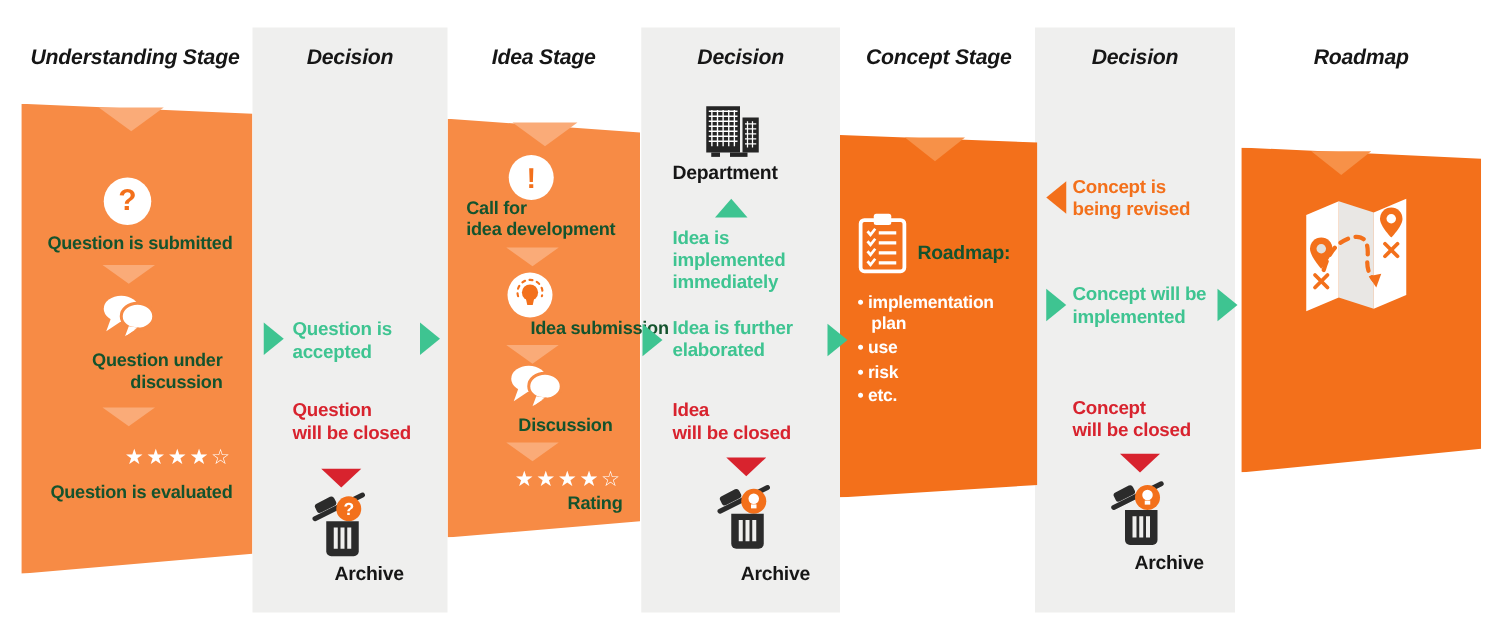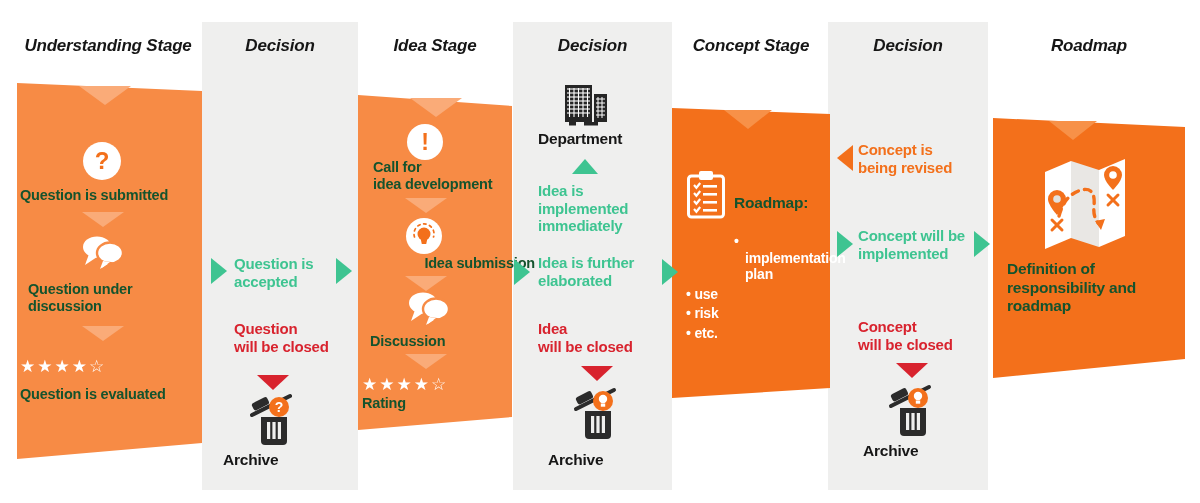--- a/index.html
+++ b/index.html
@@ -12,21 +12,21 @@
   .stage.light{background:#F78B45;}
   .stage.deep{background:#F3701B;}
   
   .hdr{position:absolute;top:36px;font-size:17px;color:#161616;text-align:center;letter-spacing:-0.2px;font-style:italic;}
   .lbl{position:absolute;white-space:pre-line;letter-spacing:-0.2px;}
   .white{color:#14532d;font-size:14.5px;line-height:17px;}
   .green{color:#3EC491;font-size:15px;line-height:18px;}
   .red{color:#D8232E;font-size:15px;line-height:18px;}
   .orangetxt{color:#F3701B;font-size:15px;line-height:18px;}
   .dark{color:#161616;}
-  .ctr{text-align:left;}
+  .ctr{text-align:right;}
   .stars{font-size:17px;letter-spacing:2px;color:#fff;
          font-family:"DejaVu Sans","Liberation Sans",sans-serif;}
   
   .tri{position:absolute;width:0;height:0;}
   .chev-lt{border-left:23px solid transparent;border-right:23px solid transparent;border-top:19px solid #FAAB78;}
   .chev-lt-sm{border-left:21px solid transparent;border-right:21px solid transparent;border-top:15px solid #FAAB78;}
   .chev-dp{border-left:24px solid transparent;border-right:24px solid transparent;border-top:19px solid #F79148;}
   .arr-r{border-top:13px solid transparent;border-bottom:13px solid transparent;border-left:16px solid #3EC491;}
   .arr-l-o{border-top:13px solid transparent;border-bottom:13px solid transparent;border-right:16px solid #F3701B;}
   .arr-up{border-left:13px solid transparent;border-right:13px solid transparent;border-bottom:15px solid #3EC491;}
@@ -191,21 +191,21 @@
     </g>
     <g fill="#fff">
       <rect x="17" y="15" width="14" height="2.6"></rect>
         <rect x="17" y="23" width="14" height="2.6"></rect>
         <rect x="17" y="31" width="14" height="2.6"></rect>
         <rect x="17" y="39" width="14" height="2.6"></rect>
     </g>
   </svg>
   <div class="lbl white" style="left:734px;top:194px;font-size:15.5px;">Roadmap:</div>
   <div class="abs" style="left:686px;top:233px;width:132px;">
-    <div class="lbl" style="position:static;color:#fff;font-size:14px;line-height:16.5px;margin-bottom:3px;padding-left:11px;text-indent:-11px;font-weight:bold;margin-left:48px;">• implementation plan</div>
+    <div class="lbl" style="position:static;color:#fff;font-size:14px;line-height:16.5px;margin-bottom:3px;padding-left:11px;text-indent:-11px;font-weight:bold;">• implementation plan</div>
     <div class="lbl" style="position:static;color:#fff;font-size:14px;line-height:16.5px;margin-bottom:3px;padding-left:11px;text-indent:-11px;font-weight:bold;">• use</div>
     <div class="lbl" style="position:static;color:#fff;font-size:14px;line-height:16.5px;margin-bottom:3px;padding-left:11px;text-indent:-11px;font-weight:bold;">• risk</div>
     <div class="lbl" style="position:static;color:#fff;font-size:14px;line-height:16.5px;padding-left:11px;text-indent:-11px;font-weight:bold;">• etc.</div>
   </div>
 
   <div class="tri arr-l-o" style="left:837px;top:145px;"></div>
   <div class="lbl orangetxt" style="left:858px;top:141px;line-height:17.5px;">Concept is
 being revised</div>
   <div class="tri arr-r" style="left:837px;top:231px;"></div>
   <div class="lbl green" style="left:858px;top:227px;line-height:17.5px;">Concept will be
@@ -239,17 +239,14 @@
       <line x1="15" y1="66" x2="25" y2="76"></line>
         <line x1="25" y1="66" x2="15" y2="76"></line>
     </g>
     <path d="M76,12 a9,9 0 0 1 9,9 c0,6 -9,15 -9,15 c0,0 -9,-9 -9,-15 a9,9 0 0 1 9,-9 Z" fill="#F3701B"></path>
     <circle cx="76" cy="21" r="3.8" fill="#fff"></circle>
     <g stroke="#F3701B" stroke-width="3" stroke-linecap="round">
       <line x1="71" y1="41" x2="81" y2="51"></line>
         <line x1="81" y1="41" x2="71" y2="51"></line>
     </g>
   </svg>
-  <div class="lbl white" style="left:1007px;top:260px;width:168px;font-size:15.5px;line-height:18.5px;">Definition of
-responsibility and
-roadmap</div>
 
 </div>
 
 </body></html>

